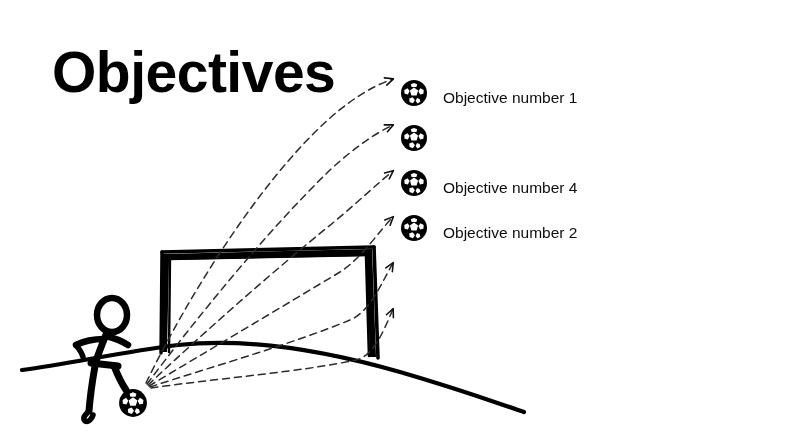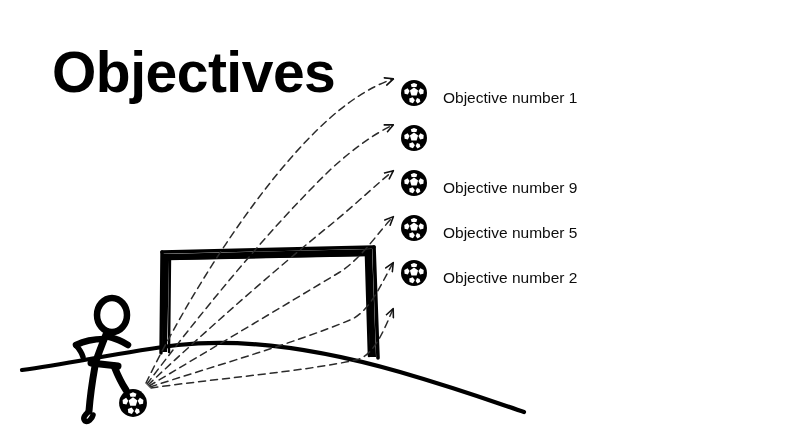--- a/index.html
+++ b/index.html
@@ -165,30 +165,24 @@
     <li class="objective-item">
       <svg class="objective-bullet" viewBox="0 0 28 28">
         <use href="#ball-glyph" x="0" y="0" width="28" height="28"></use>
       </svg>
     </li>
 
     <li class="objective-item">
       <svg class="objective-bullet" viewBox="0 0 28 28">
         <use href="#ball-glyph" x="0" y="0" width="28" height="28"></use>
       </svg>
-      <span class="objective-label">Objective number 9</span>
+      <span class="objective-label">Objective number 4</span>
     </li>
 
 
-    <li class="objective-item">
-      <svg class="objective-bullet" viewBox="0 0 28 28">
-        <use href="#ball-glyph" x="0" y="0" width="28" height="28"></use>
-      </svg>
-      <span class="objective-label">Objective number 5</span>
-    </li>
 
     <li class="objective-item">
       <svg class="objective-bullet" viewBox="0 0 28 28">
         <use href="#ball-glyph" x="0" y="0" width="28" height="28"></use>
       </svg>
       <span class="objective-label">Objective number 2</span>
     </li>
 
   </ul>
 

